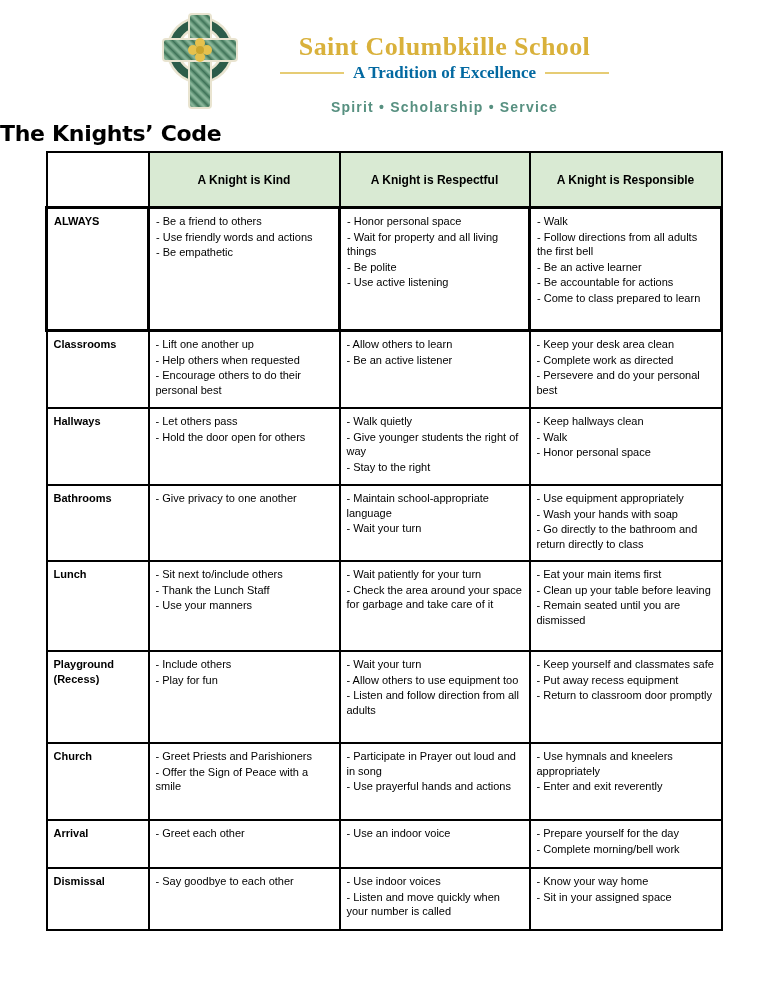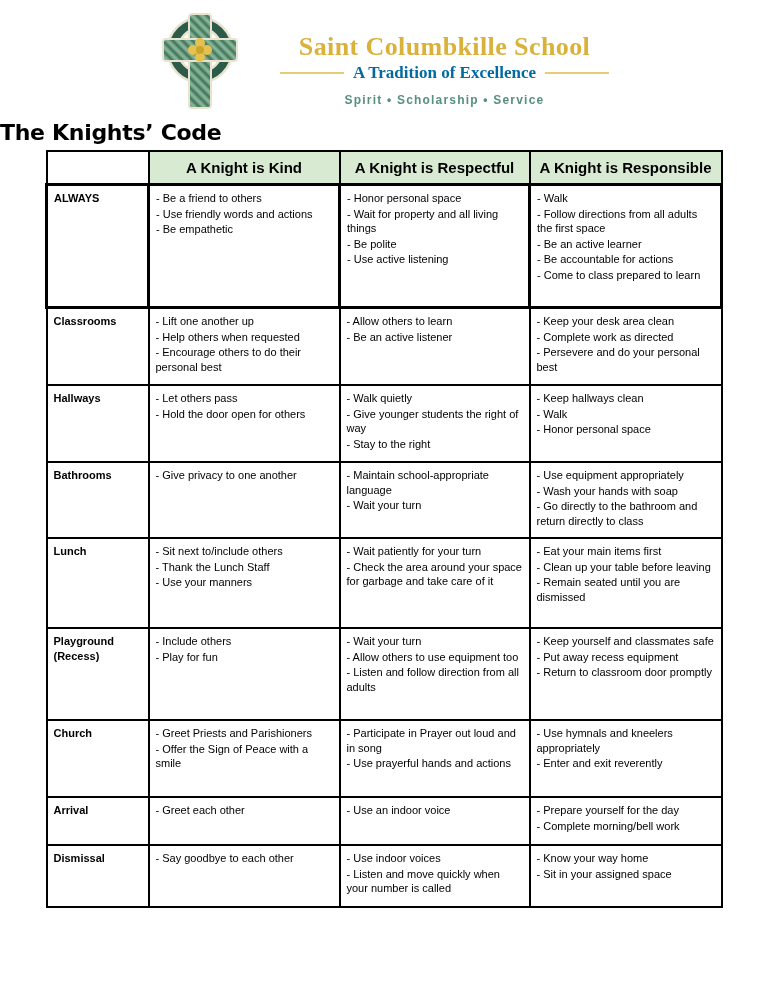--- a/index.html
+++ b/index.html
@@ -11,38 +11,38 @@
   
   .logo { display:flex; align-items:flex-start; justify-content:flex-start;
           width:fit-content; margin:0 auto; padding-top:12px; gap:24px; }
   .logo-text { display:flex; flex-direction:column; align-items:center; margin-top:20px; }
   .school-name { font-family:"Liberation Serif", serif; font-weight:bold;
                  font-size:26px; color:#d9b13b; letter-spacing:0.4px; white-space:nowrap; }
   .tagline-row { display:flex; align-items:center; gap:9px; margin-top:1px; }
   .tagline-line { width:64px; height:2px; background:#e6cc74; }
   .tagline { font-family:"Liberation Serif", serif; font-weight:bold;
              font-size:17px; color:#0369a1; white-space:nowrap; }
-  .motto { margin-top:10px; font-size:12px; font-weight:bold; color:#579080;
+  .motto { margin-top:16px; font-size:14px; font-weight:bold; color:#579080;
            letter-spacing:1.2px; white-space:nowrap; }
 
   
   .doc-title { margin-top:6px; font-family:"DejaVu Sans", sans-serif;
                font-weight:bold; font-size:22px; letter-spacing:-0.3px; color:#000; }
 
   
   table.code-table { border-collapse:collapse; table-layout:fixed;
                      width:675px; margin:5px 0 0 45px; }
   .code-table col.c0 { width:102px; }
   .code-table col.c1 { width:191px; }
   .code-table col.c2 { width:190px; }
   .code-table col.c3 { width:192px; }
   .code-table th, .code-table td { border:2px solid #000; }
   .code-table thead th {
-    background:#d9ead3; font-size:15px; font-weight:bold; text-align:center;
-    vertical-align:middle; height:29px; padding:1px 4px;
+    background:#d9ead3; font-size:12px; font-weight:bold; text-align:center;
+    vertical-align:middle; height:29px; padding:12px 4px;
   }
   .code-table thead th.corner { background:#ffffff; }
   .code-table tbody td { vertical-align:top; text-align:left;
     padding:5px 6px 4px 6px; font-size:11px; line-height:1.32; }
   .row-label { font-weight:bold; font-size:11.5px; white-space:pre-line; }
   tr.always-row td { border-width:3px; }
   .item { margin:0 0 1px 0; }
 
   
   tbody tr:nth-child(1)  td { height:111px; } 
@@ -119,21 +119,21 @@
             <div class="item">- Be empathetic</div>
           </td>
           <td>
             <div class="item">- Honor personal space</div>
             <div class="item">- Wait for property and all living things</div>
             <div class="item">- Be polite</div>
             <div class="item">- Use active listening</div>
           </td>
           <td>
             <div class="item">- Walk</div>
-            <div class="item">- Follow directions from all adults the first space</div>
+            <div class="item">- Follow directions from all adults the first bell</div>
             <div class="item">- Be an active learner</div>
             <div class="item">- Be accountable for actions</div>
             <div class="item">- Come to class prepared to learn</div>
           </td>
         </tr>
         <tr>
           <td class="row-label">Classrooms</td>
           <td>
             <div class="item">- Lift one another up</div>
             <div class="item">- Help others when requested</div>

